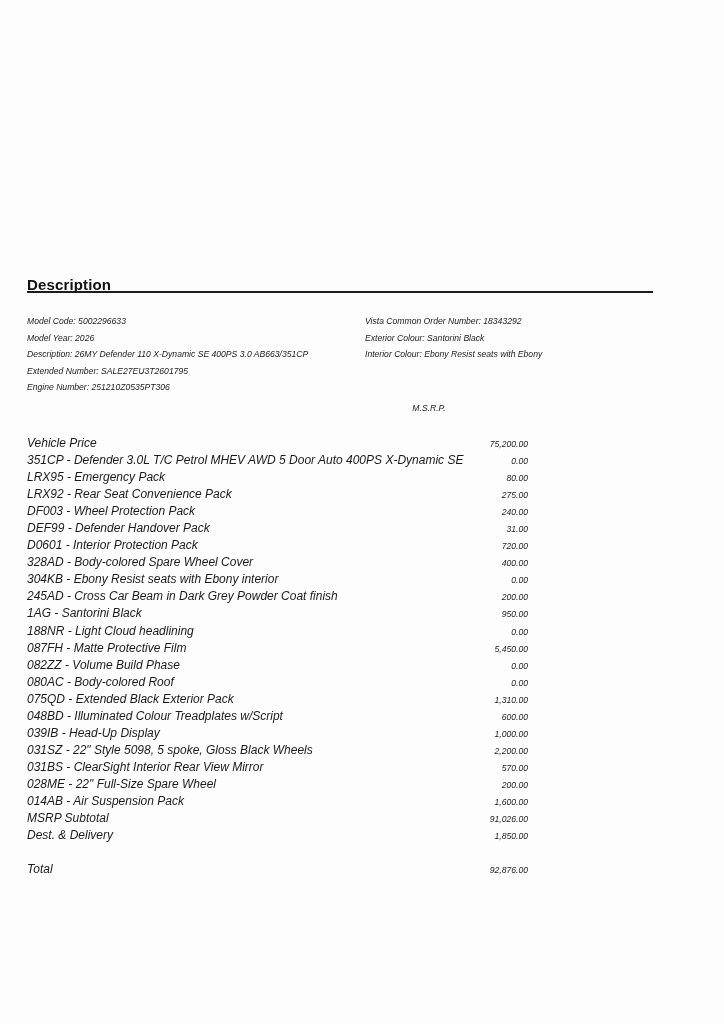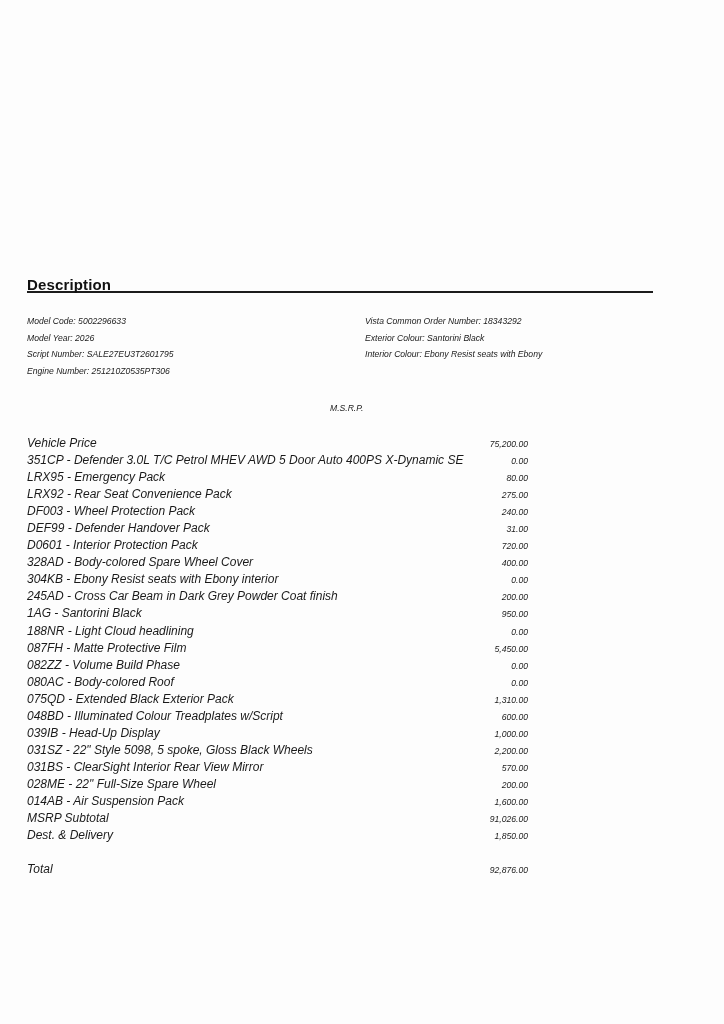--- a/index.html
+++ b/index.html
@@ -67,21 +67,21 @@
     white-space: nowrap;
     color: #1a1a1a;
   }
 
   
   .msrp-head {
     position: absolute;
     left: 330px;
     top: 403px;
     width: 198px;
-    text-align: left;
+    text-align: center;
     font-size: 8.6px;
     font-style: italic;
     color: #1a1a1a;
   }
 
   
   .items {
     position: absolute;
     left: 27px;
     top: 435px;
@@ -119,21 +119,22 @@
 
   <div class="section-head">
     <div class="section-head-title">Description</div>
     <div class="section-rule"></div>
   </div>
 
   <div class="info-block">
     <div class="info-col left">
       <div class="info-line">Model Code: 5002296633</div>
       <div class="info-line">Model Year: 2026</div>
-      <div class="info-line">Script Number: SALE27EU3T2601795</div>
+      <div class="info-line">Description: 26MY Defender 110 X-Dynamic SE 400PS 3.0 AB663/351CP</div>
+      <div class="info-line">Extended Number: SALE27EU3T2601795</div>
       <div class="info-line">Engine Number: 251210Z0535PT306</div>
     </div>
     <div class="info-col right">
       <div class="info-line">Vista Common Order Number: 18343292</div>
       <div class="info-line">Exterior Colour: Santorini Black</div>
       <div class="info-line">Interior Colour: Ebony Resist seats with Ebony</div>
     </div>
   </div>
 
   <div class="msrp-head">M.S.R.P.</div>

